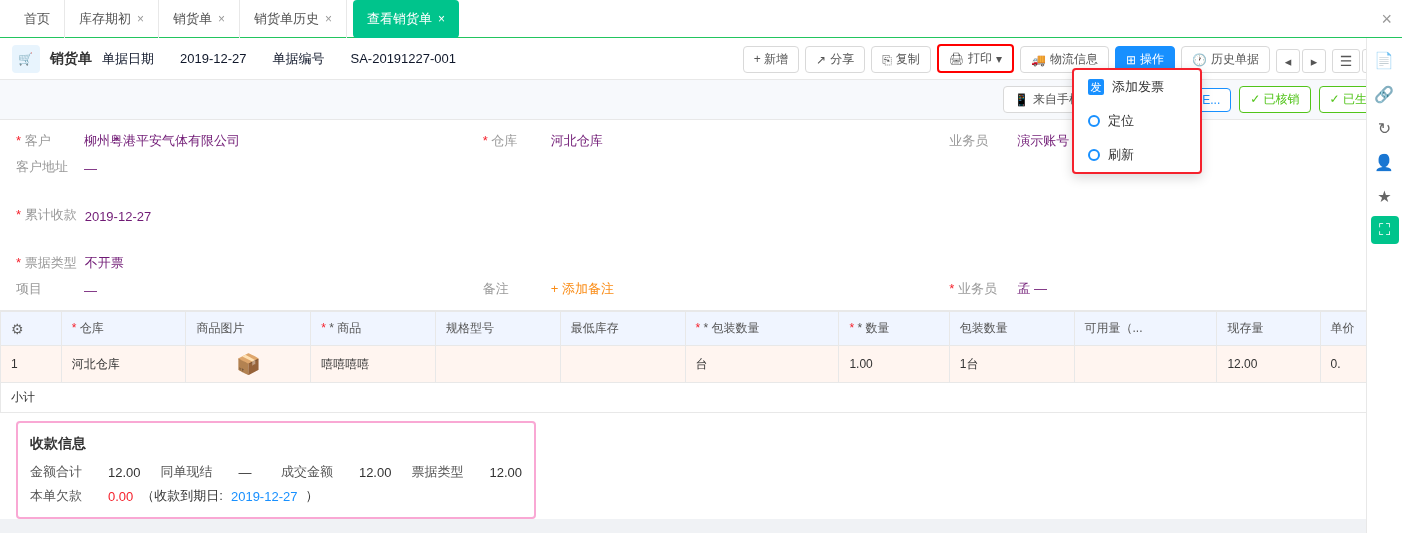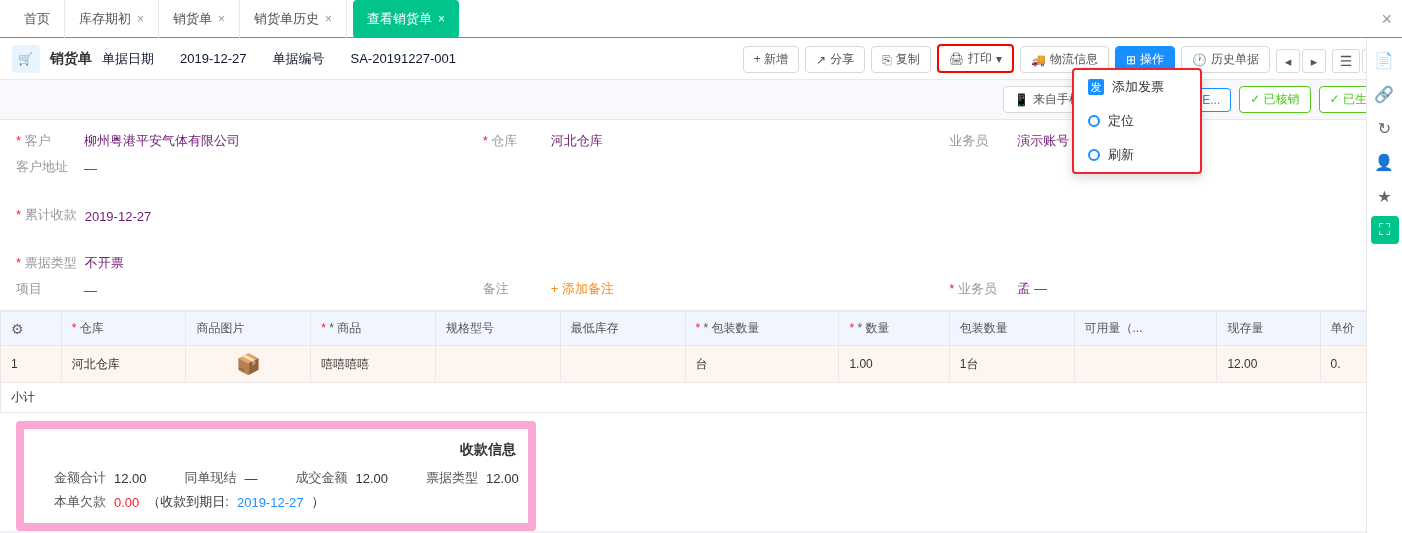--- a/index.html
+++ b/index.html
@@ -75,22 +75,22 @@
     table thead tr { background: #f0f5ff; }
     table th { padding: 8px 10px; border: 1px solid #e8e8e8; color: #555; font-weight: normal; text-align: left; white-space: nowrap; }
     table th.required::before { content: '* '; color: #f5222d; }
     table td { padding: 6px 10px; border: 1px solid #e8e8e8; color: #333; white-space: nowrap; }
     table tr.data-row { background: #fff5f0; }
     table tr.subtotal-row { background: #fff; }
     .gear-icon { color: #666; font-size: 14px; }
 
     
     .payment-box {
-      border: 8px solid #f9a8d4; border-radius: 4px; margin: 8px 16px; padding: 12px;
-      background: #fff; max-width: 520px; text-align: right;
+      border: 2px solid #f9a8d4; border-radius: 4px; margin: 8px 16px; padding: 12px;
+      background: #fff; max-width: 520px;
     }
     .payment-title { font-size: 14px; font-weight: bold; color: #333; margin-bottom: 10px; }
     .payment-grid { display: grid; grid-template-columns: 1fr 1fr 1fr 1fr; gap: 6px 20px; }
     .payment-item { display: flex; align-items: center; gap: 8px; font-size: 13px; }
     .payment-item .p-label { color: #555; min-width: 70px; }
     .payment-item .p-value { color: #333; }
     .payment-item .p-value.red { color: #f5222d; }
     .payment-item .p-value.date { color: #1890ff; }
 
     

